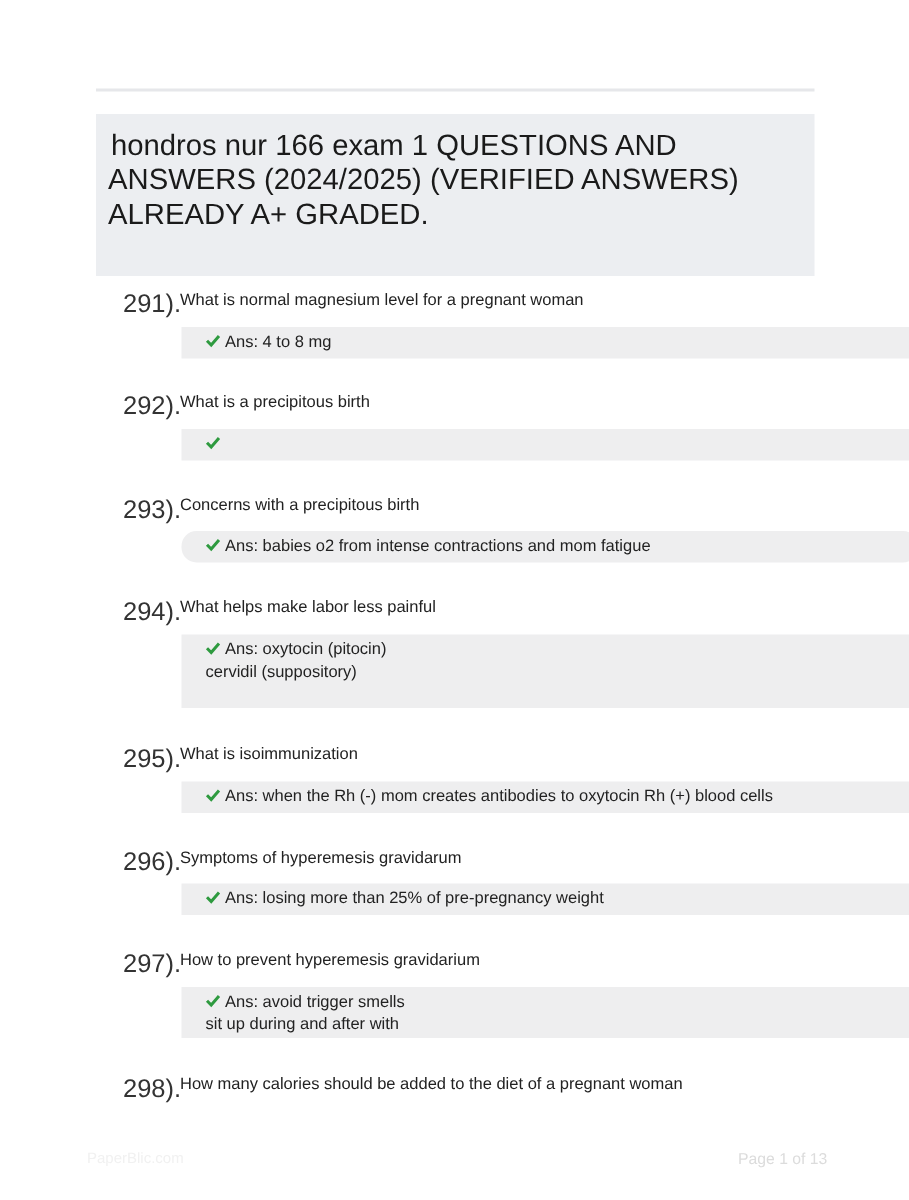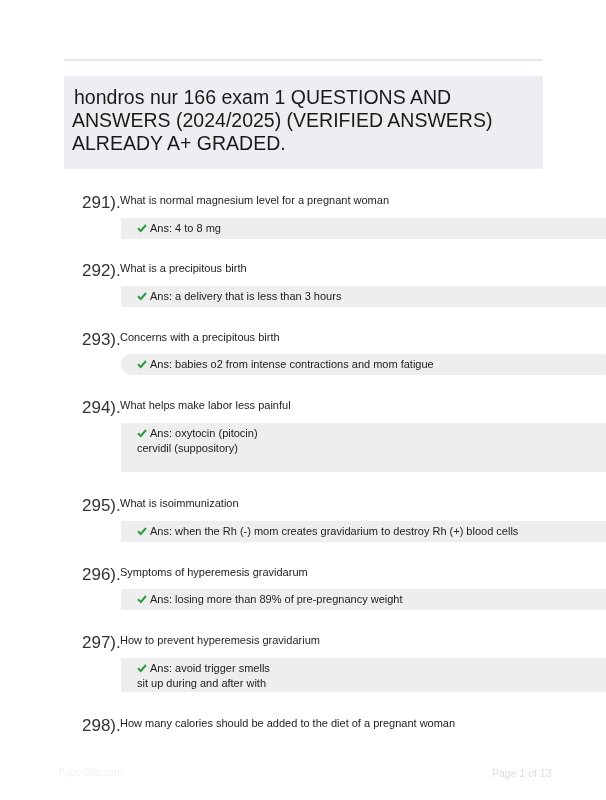--- a/index.html
+++ b/index.html
@@ -21,21 +21,21 @@
       top: 59px;
       width: 479px;
       height: 2px;
       background: #e6e7ea;
     }
     .title-box {
       position: absolute;
       left: 64px;
       top: 76px;
       width: 479px;
-      height: 93px;
+      height: 108px;
       background: #eceef1;
       box-sizing: border-box;
       padding: 10px 10px 0 8px;
     }
     .title-text {
       font-size: 19.5px;
       line-height: 23px;
       color: #1a1a1a;
       margin: 0;
       font-weight: normal;
@@ -116,21 +116,21 @@
         </svg><span>Ans: 4 to 8 mg</span></span>
   </div>
 </div>
 
 <div class="qa" style="top:261px;">
   <span class="q-num">292).</span>
   <span class="q-text">What is a precipitous birth</span>
   <div class="ans-box" style="top:25px;">
     <span class="ans-line"><svg class="check" viewBox="0 0 10 10">
           <path d="M1 5.2 L3.8 8 L9 2" fill="none" stroke="#2e9a3f" stroke-width="2"></path>
-        </svg><span>Ans: a delivery that is less than 3 hours</span></span>
+        </svg></span>
   </div>
 </div>
 
 <div class="qa" style="top:330px;">
   <span class="q-num">293).</span>
   <span class="q-text">Concerns with a precipitous birth</span>
   <div class="ans-box" style="top:24px;border-radius:10px;">
     <span class="ans-line"><svg class="check" viewBox="0 0 10 10">
           <path d="M1 5.2 L3.8 8 L9 2" fill="none" stroke="#2e9a3f" stroke-width="2"></path>
         </svg><span>Ans: babies o2 from intense contractions and mom fatigue</span></span>
@@ -147,31 +147,31 @@
     <span class="ans-line">cervidil (suppository)</span>
   </div>
 </div>
 
 <div class="qa" style="top:496px;">
   <span class="q-num">295).</span>
   <span class="q-text">What is isoimmunization</span>
   <div class="ans-box" style="top:25px;">
     <span class="ans-line"><svg class="check" viewBox="0 0 10 10">
           <path d="M1 5.2 L3.8 8 L9 2" fill="none" stroke="#2e9a3f" stroke-width="2"></path>
-        </svg><span>Ans: when the Rh (-) mom creates gravidarium to destroy Rh (+) blood cells</span></span>
+        </svg><span>Ans: when the Rh (-) mom creates antibodies to oxytocin Rh (+) blood cells</span></span>
   </div>
 </div>
 
 <div class="qa" style="top:565px;">
   <span class="q-num">296).</span>
   <span class="q-text">Symptoms of hyperemesis gravidarum</span>
   <div class="ans-box" style="top:24px;">
     <span class="ans-line"><svg class="check" viewBox="0 0 10 10">
           <path d="M1 5.2 L3.8 8 L9 2" fill="none" stroke="#2e9a3f" stroke-width="2"></path>
-        </svg><span>Ans: losing more than 89% of pre-pregnancy weight</span></span>
+        </svg><span>Ans: losing more than 25% of pre-pregnancy weight</span></span>
   </div>
 </div>
 
 <div class="qa" style="top:633px;">
   <span class="q-num">297).</span>
   <span class="q-text">How to prevent hyperemesis gravidarium</span>
   <div class="ans-box" style="top:25px; height:34px;">
     <span class="ans-line"><svg class="check" viewBox="0 0 10 10">
           <path d="M1 5.2 L3.8 8 L9 2" fill="none" stroke="#2e9a3f" stroke-width="2"></path>
         </svg><span>Ans: avoid trigger smells</span></span>

